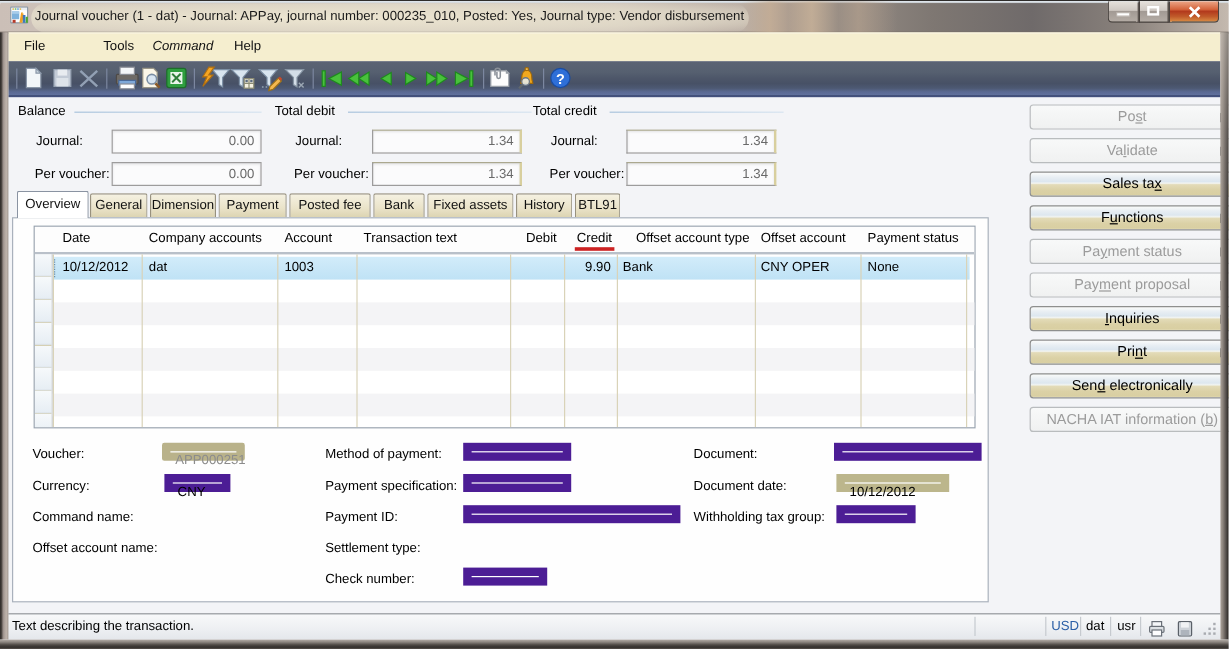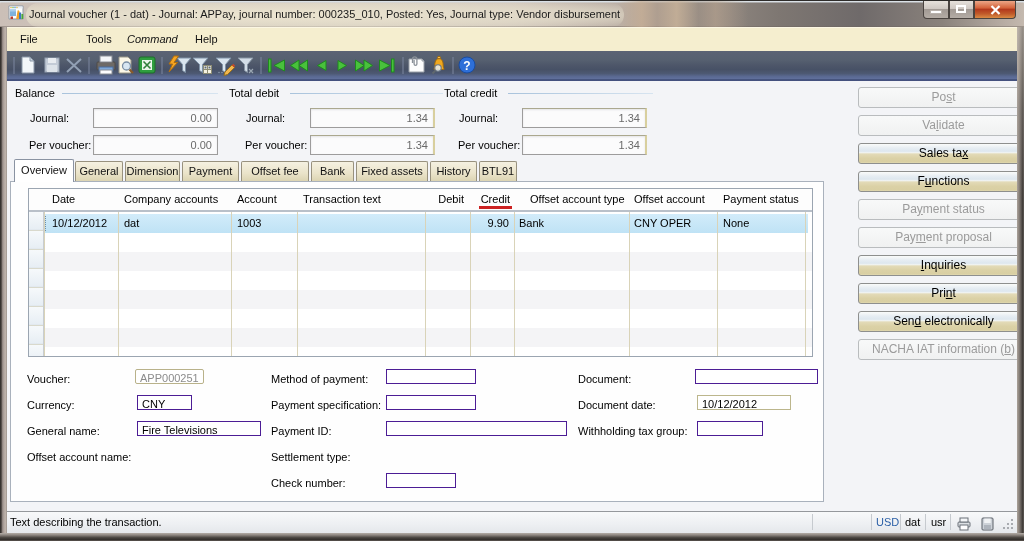--- a/index.html
+++ b/index.html
@@ -54,21 +54,21 @@
 #gheadrow { position:absolute; left:0; top:0; width:100%; height:23px; border-bottom:2px solid #B9C0C9; background:#FDFDFD; }
 .gcol { position:absolute; top:23px; bottom:0; width:1px; background:#D9D3B8; }
 .grow { position:absolute; left:0; width:100%; height:19px; }
 .gcell { position:absolute; font-size:11px; line-height:19px; color:#000; white-space:nowrap; }
 #selrow { background:linear-gradient(180deg,#D2ECFA,#BFE2F5); }
 #focuscell { border:1px dotted #333; }
 #redline { position:absolute; background:#CC2222; }
 
 
 .flbl { position:absolute; font-size:11px; color:#000; white-space:nowrap; }
-.ffld { position:absolute; height:15px; background:#fff; border:1px solid #4c1d95; font-size:11px; line-height:17px; padding-left:4px; color:#000; }
+.ffld { position:absolute; height:15px; background:#fff; border:7px solid #4c1d95; font-size:11px; line-height:17px; padding-left:4px; color:#000; }
 
 
 .xbtn { position:absolute; left:838px; width:171px; height:21px; border:1px solid #8E8F8E; border-radius:3px; font-size:12px; text-align:center; line-height:19px; color:#000;
   background:linear-gradient(180deg,#FAFBFA 0%,#E8EEF3 20%,#DDE7EF 38%,#F2F4F1 46%,#E3DBB8 52%,#DBD1A6 75%,#D9CFA2 95%,#E2DAB4 100%);margin-left:20px; }
 .xbtn.dis { background:linear-gradient(180deg,#F8F9F9 0%,#F0F1F1 100%); border-color:#B9BCBE; color:#9B9B9B; }
 .xbtn .arr { position:absolute; right:6px; top:6px; width:0; height:0; border-left:5px solid #222; border-top:4px solid transparent; border-bottom:4px solid transparent; }
 .xbtn u { text-decoration:underline; }
 
 
 #statusbar { left:7px; top:511px; width:1010px; height:22px; background:linear-gradient(180deg,#F8F9FA 0%,#EDEFF2 60%,#E4E7EB 100%); border-top:1px solid #95989C; }
@@ -214,21 +214,21 @@
 <div class="groupline" style="left:508px; top:93px; width:145px;"></div>
 <div class="blbl" style="left:459px; top:112px;">Journal:</div>
 <div class="bfld tan" style="left:522px; top:108px;">1.34</div>
 <div class="blbl" style="left:458px; top:139px;">Per voucher:</div>
 <div class="bfld tan" style="left:522px; top:135px;">1.34</div>
 
 <div class="tab" id="tab-active" style="left:14px; width:60px;">Overview</div>
 <div class="tab" style="left:75px; width:48px;">General</div>
 <div class="tab" style="left:125px; width:55px;">Dimension</div>
 <div class="tab" style="left:182px; width:57px;">Payment</div>
-<div class="tab" style="left:241px; width:68px;">Offset fee</div>
+<div class="tab" style="left:241px; width:68px;">Posted fee</div>
 <div class="tab" style="left:311px; width:43px;">Bank</div>
 <div class="tab" style="left:356px; width:72px;">Fixed assets</div>
 <div class="tab" style="left:430px; width:47px;">History</div>
 <div class="tab" style="left:479px; width:38px;">BTL91</div>
 
 <div id="tabpanel" class="abs">
   <div style="position:absolute; left:0; top:0; width:814px; height:321px; border:1px solid #A9B1BC; box-sizing:border-box;"></div>
   <div id="grid">
     <div id="gheadrow"></div>
 
@@ -269,22 +269,21 @@
     <div class="gcell" style="left:441px; top:25px; width:39px; text-align:right;">9.90</div>
     <div class="gcell" style="left:490px; top:25px;">Bank</div>
     <div class="gcell" style="left:605px; top:25px;">CNY OPER</div>
     <div class="gcell" style="left:694px; top:25px;">None</div>
   </div>
 
   <div class="flbl" style="left:17px; top:192px;">Voucher:</div>
   <div class="ffld" style="left:125px; top:188px; width:69px; border-color:#B9B28A; border-radius:2px; color:#8C8C8C;">APP000251</div>
   <div class="flbl" style="left:17px; top:218px;">Currency:</div>
   <div class="ffld" style="left:127px; top:214px; width:55px;">CNY</div>
-  <div class="flbl" style="left:17px; top:244px;">General name:</div>
-  <div class="ffld" style="left:127px; top:240px; width:124px;">Fire Televisions</div>
+  <div class="flbl" style="left:17px; top:244px;">Command name:</div>
   <div class="flbl" style="left:17px; top:270px;">Offset account name:</div>
 
   <div class="flbl" style="left:261px; top:192px;">Method of payment:</div>
   <div class="ffld" style="left:376px; top:188px; width:90px;"></div>
   <div class="flbl" style="left:261px; top:218px;">Payment specification:</div>
   <div class="ffld" style="left:376px; top:214px; width:90px;"></div>
   <div class="flbl" style="left:261px; top:244px;">Payment ID:</div>
   <div class="ffld" style="left:376px; top:240px; width:181px;"></div>
   <div class="flbl" style="left:261px; top:270px;">Settlement type:</div>
   <div class="flbl" style="left:261px; top:296px;">Check number:</div>

